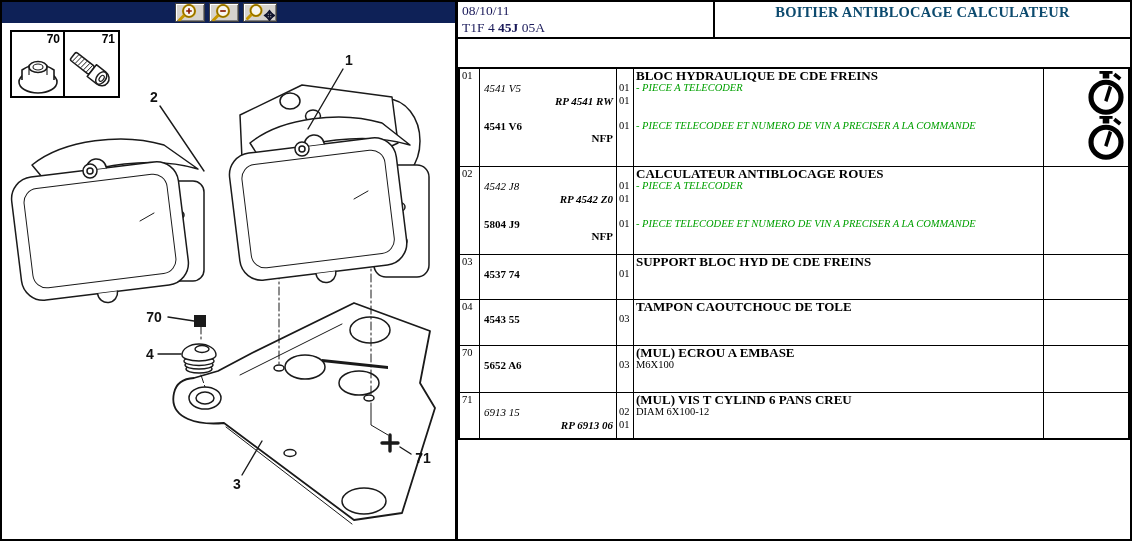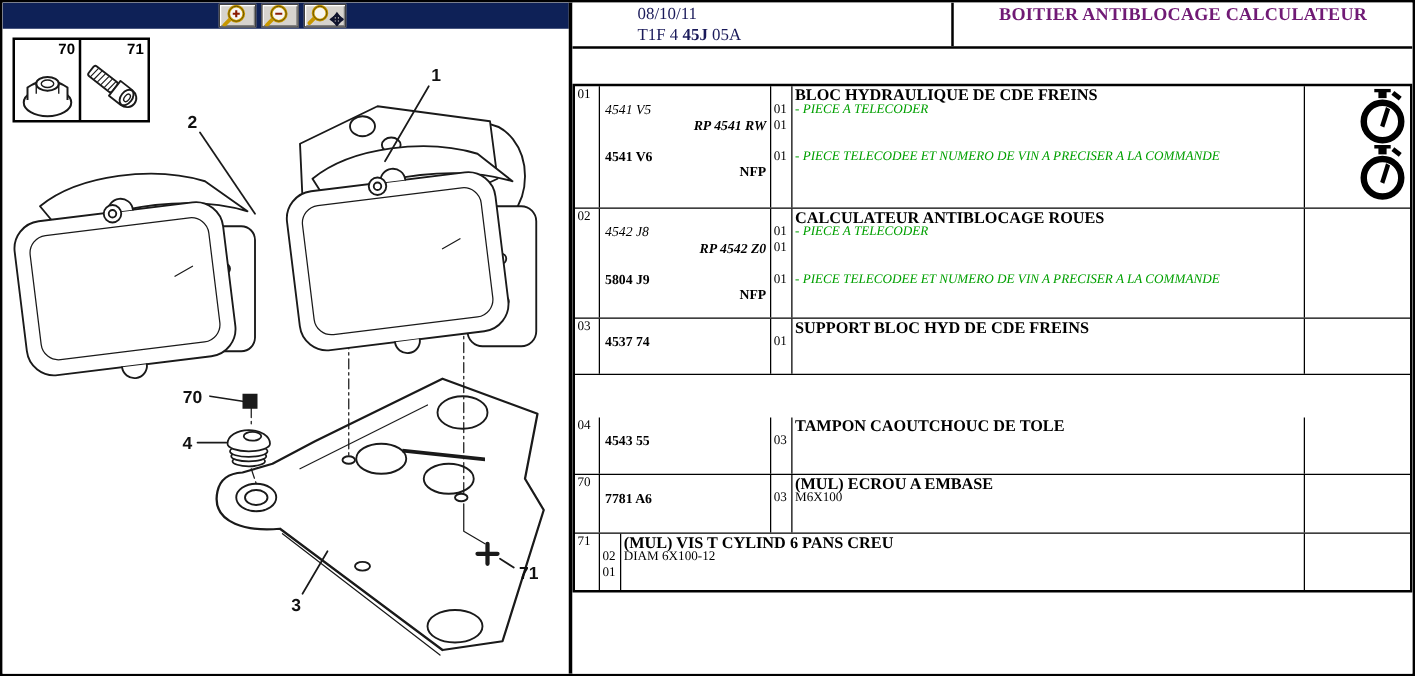--- a/index.html
+++ b/index.html
@@ -18,25 +18,25 @@
   .legend-cell{position:relative;width:50%;height:100%;}
   .legend-cell.first{border-right:2px solid #000;}
   .legend-num{position:absolute;top:0px;right:3px;font-family:"Liberation Sans",sans-serif;
               font-weight:bold;font-size:12px;color:#000;}
   .legend-icon{position:absolute;left:1px;top:12px;}
   .diagram-svg{position:absolute;left:0;top:21px;}
   
   .v-divider{position:absolute;left:453px;top:0;width:3px;height:537px;background:#000;}
   
   .right-panel{position:absolute;left:456px;top:0;width:672px;height:537px;background:#fff;}
-  .header-box{position:absolute;left:0;top:0;width:672px;height:37px;border-bottom:2px solid #000;display:flex;padding-left:48px;}
+  .header-box{position:absolute;left:0;top:0;width:672px;height:37px;border-bottom:2px solid #000;display:flex;}
   .header-left{width:257px;border-right:2px solid #000;padding:1px 4px;color:#1a1a5a;font-size:13.5px;line-height:16.5px;}
   .code-line{white-space:pre;}
   .header-title-cell{flex:1;display:flex;align-items:flex-start;justify-content:center;padding-top:2px;}
-  .header-title{font-weight:bold;font-size:14.5px;color:#701a75;letter-spacing:.2px;}
+  .header-title{font-weight:bold;font-size:14.5px;color:#0c4a6e;letter-spacing:.2px;}
   .parts-table{position:absolute;left:0;top:65px;width:672px;border:2px solid #000;}
   .t-row{display:flex;border-bottom:1.5px solid #000;}
   .t-row:last-child{border-bottom:none;}
   .t-ref{width:20px;border-right:1.2px solid #000;font-size:10.5px;padding:1px 0 0 2px;}
   .t-part{width:137px;border-right:1.2px solid #000;padding-top:1px;}
   .t-qty{width:17px;border-right:1.2px solid #000;padding-top:1px;}
   .t-desc{flex:1;border-right:1.2px solid #000;padding:1px 0 0 2px;}
   .t-icons{width:84px;display:flex;flex-direction:column;align-items:flex-end;padding:2px 3px 0 0;}
   .ln{height:12.4px;line-height:12.4px;white-space:nowrap;font-size:11px;}
   .t-part .ln{padding-left:4px;}
@@ -308,54 +308,59 @@
           <div class="t-qty">
             <div class="ln ql" style="visibility: hidden;">&nbsp;</div>
             <div class="ln ql">01</div>
           </div>
           <div class="t-desc">
             <div class="ln dt">SUPPORT BLOC HYD DE CDE FREINS</div>
             <div class="ln" style="visibility: hidden;">&nbsp;</div>
           </div>
           <div class="t-icons"></div>
         </div>
-        <div class="t-row" style="height: 46px; margin-top: 34px;">
+        <div class="t-row" style="height: 46px;">
           <div class="t-ref">04</div>
           <div class="t-part">
             <div class="ln" style="visibility: hidden;">&nbsp;</div>
             <div class="ln bd">4543 55</div>
           </div>
           <div class="t-qty">
             <div class="ln ql" style="visibility: hidden;">&nbsp;</div>
             <div class="ln ql">03</div>
           </div>
           <div class="t-desc">
             <div class="ln dt">TAMPON CAOUTCHOUC DE TOLE</div>
             <div class="ln" style="visibility: hidden;">&nbsp;</div>
           </div>
           <div class="t-icons"></div>
         </div>
         <div class="t-row" style="height: 47px;">
           <div class="t-ref">70</div>
           <div class="t-part">
             <div class="ln" style="visibility: hidden;">&nbsp;</div>
-            <div class="ln bd">7781 A6</div>
+            <div class="ln bd">5652 A6</div>
           </div>
           <div class="t-qty">
             <div class="ln ql" style="visibility: hidden;">&nbsp;</div>
             <div class="ln ql">03</div>
           </div>
           <div class="t-desc">
             <div class="ln dt">(MUL) ECROU A EMBASE</div>
             <div class="ln dp">M6X100</div>
           </div>
           <div class="t-icons"></div>
         </div>
         <div class="t-row" style="height: 45px;">
           <div class="t-ref">71</div>
+          <div class="t-part">
+            <div class="ln" style="visibility: hidden;">&nbsp;</div>
+            <div class="ln it">6913 15</div>
+            <div class="ln bd it rt">RP 6913 06</div>
+          </div>
           <div class="t-qty">
             <div class="ln ql" style="visibility: hidden;">&nbsp;</div>
             <div class="ln ql">02</div>
             <div class="ln ql">01</div>
           </div>
           <div class="t-desc">
             <div class="ln dt">(MUL) VIS T CYLIND 6 PANS CREU</div>
             <div class="ln dp">DIAM 6X100-12</div>
             <div class="ln" style="visibility: hidden;">&nbsp;</div>
           </div>

